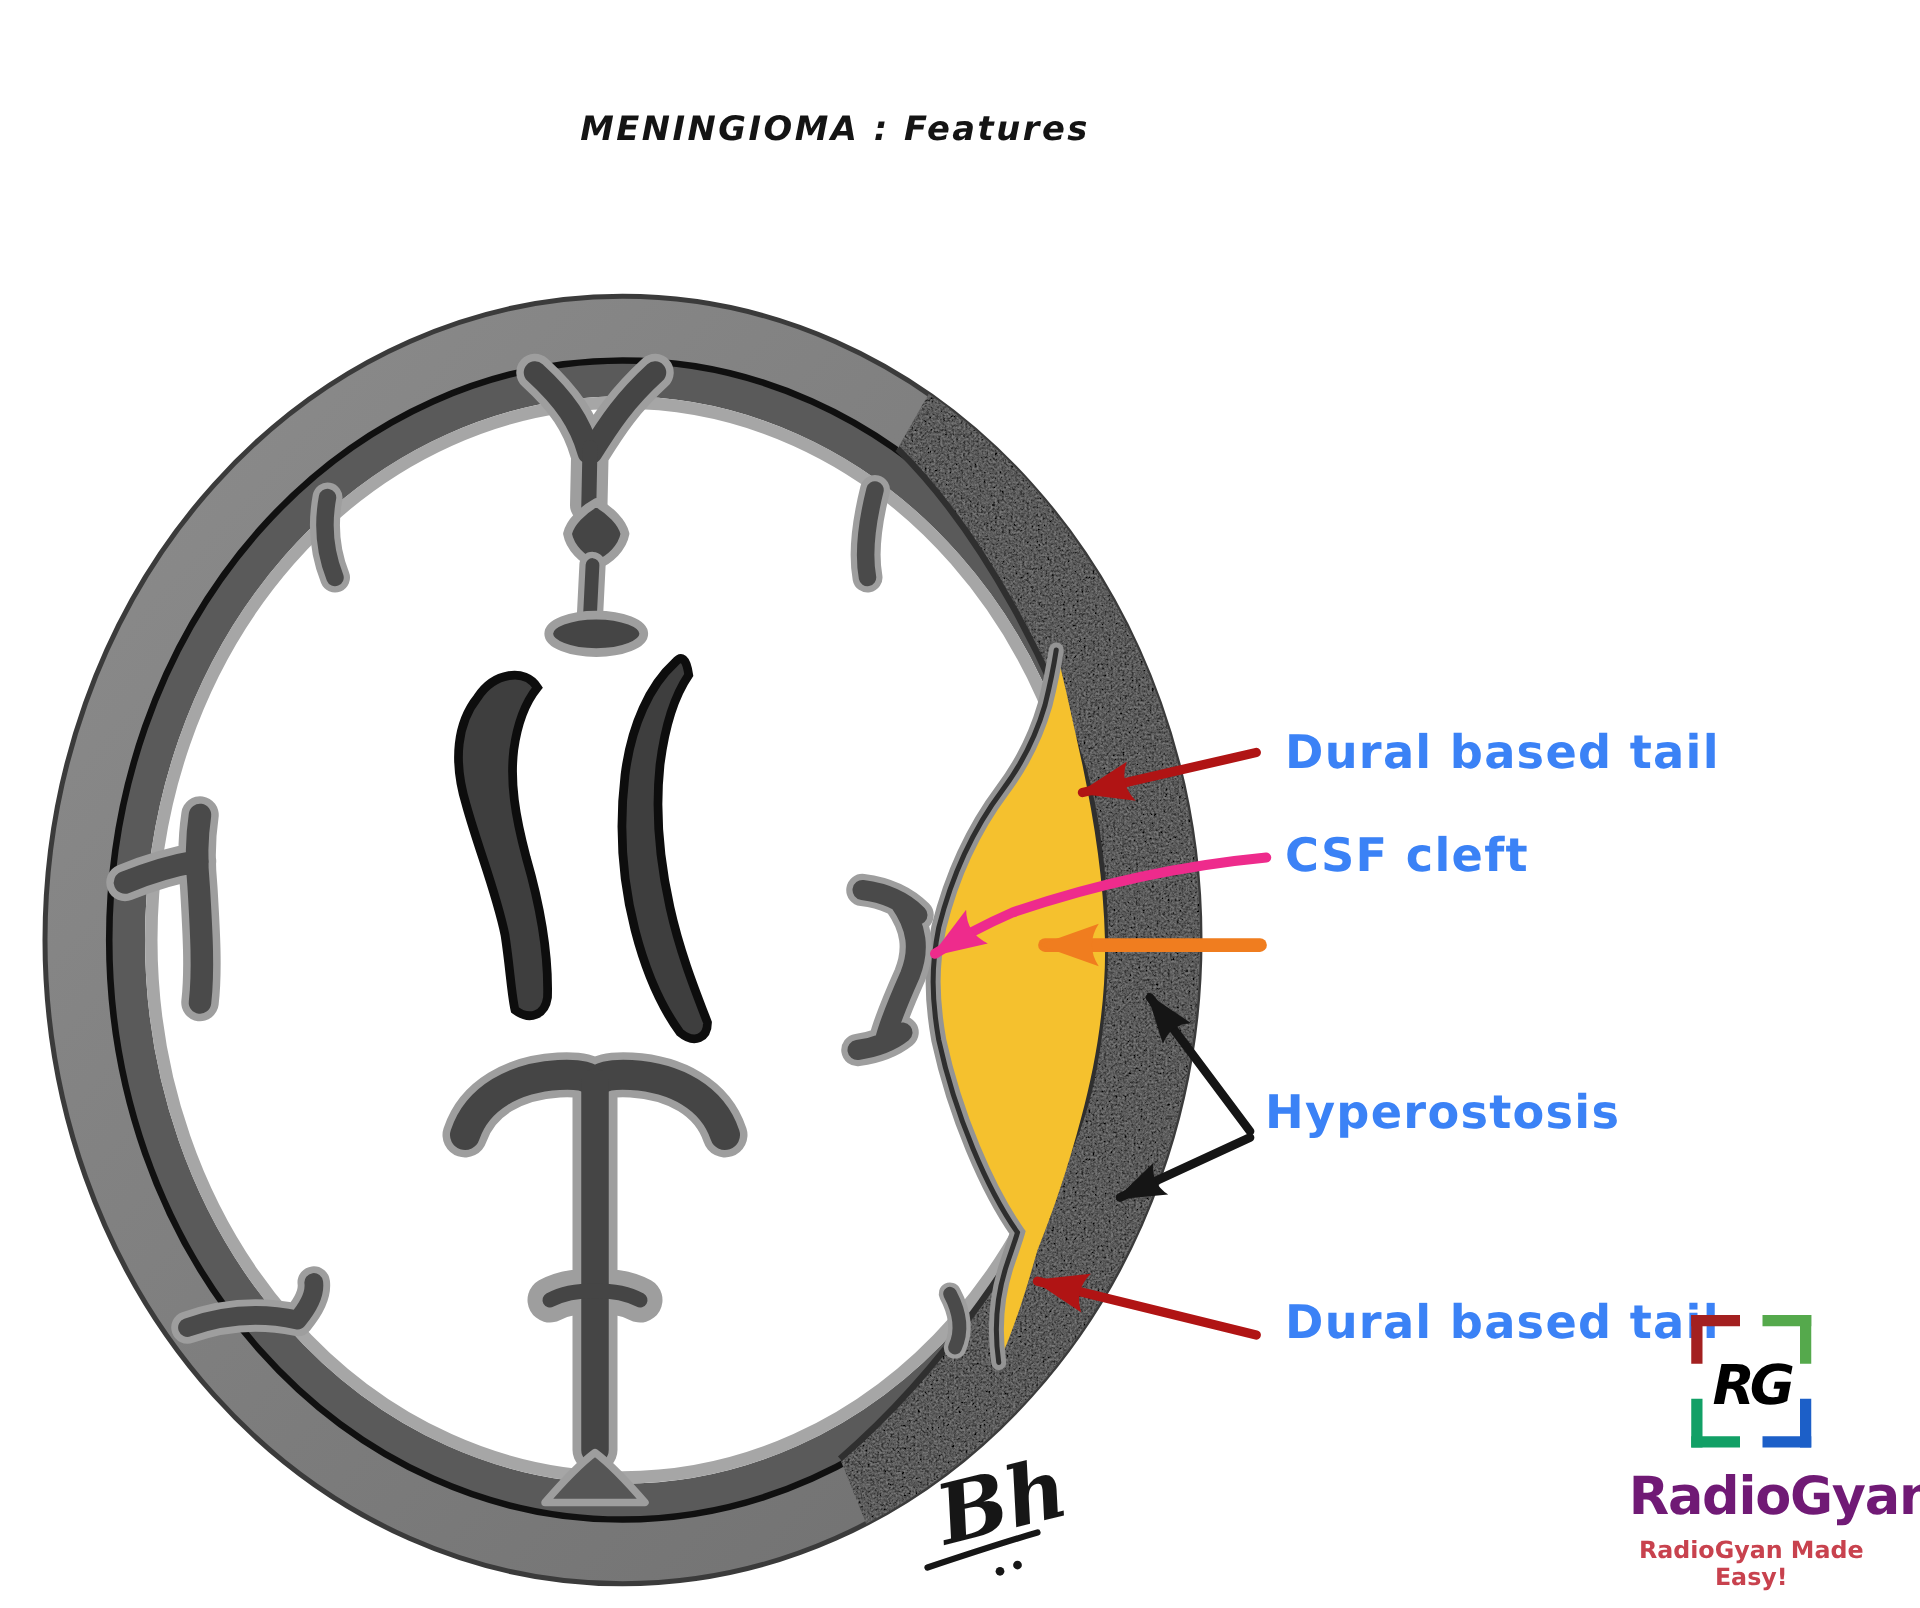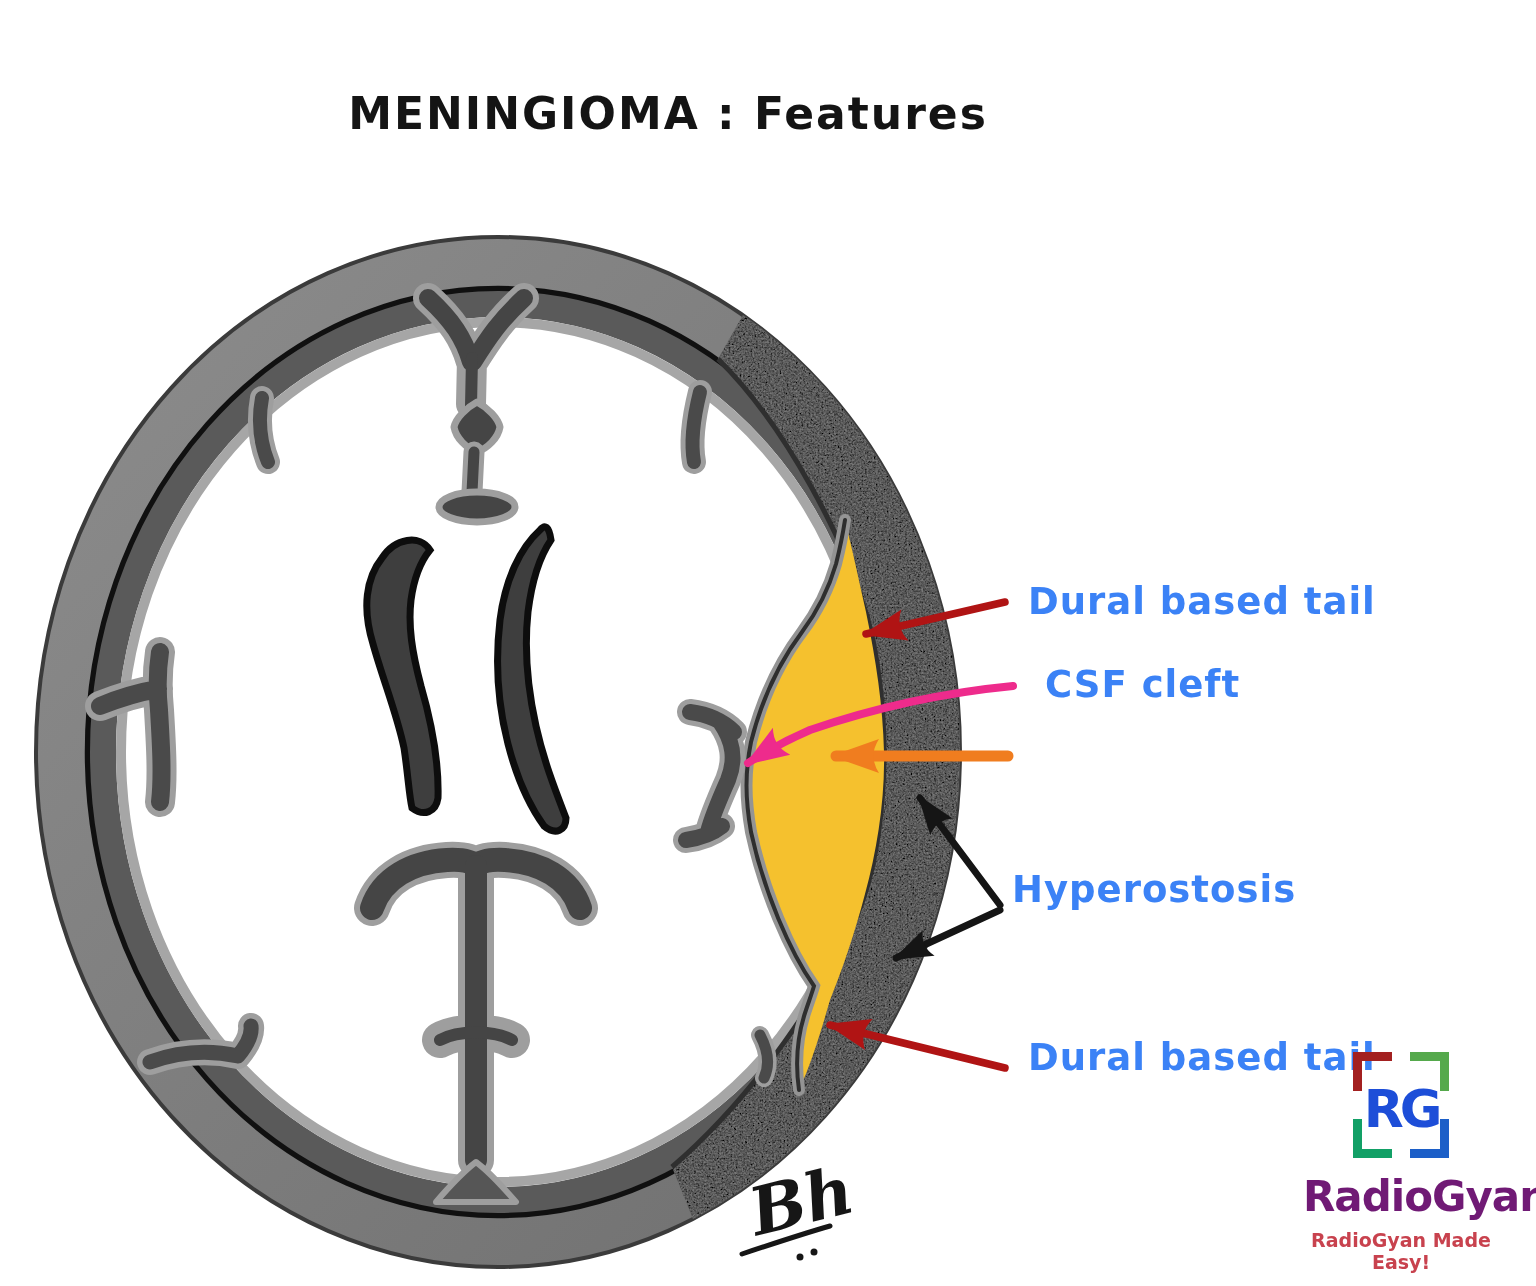--- a/index.html
+++ b/index.html
@@ -3,41 +3,41 @@
 <meta charset="utf-8">
 <style>
   html,body{margin:0;padding:0;background:#ffffff;}
   .canvas{
     position:relative;width:1536px;height:1286px;background:#ffffff;
     font-family:"DejaVu Sans","Liberation Sans",sans-serif;overflow:hidden;
   }
   .art{position:absolute;left:0;top:0;width:1536px;height:1286px;}
   .page-title{
     position:absolute;left:668px;top:88px;transform:translateX(-50%);
-    font-size:44px;font-weight:700;color:#141414;letter-spacing:2px;white-space:nowrap;
+    font-size:27px;font-weight:700;color:#141414;letter-spacing:2px;white-space:nowrap;font-style:italic;
   }
   .anno-label{
     position:absolute;font-size:37px;font-weight:600;color:#3b82f6;white-space:nowrap;
     letter-spacing:1px;
   }
   .lbl-dural-top{left:1028px;top:580px;}
-  .lbl-csf{left:1028px;top:663px;margin-left:17px;}
+  .lbl-csf{left:1028px;top:663px;}
   .lbl-meningioma{left:1020px;top:730px;}
   .lbl-hyper{left:1012px;top:868px;}
   .lbl-dural-bottom{left:1028px;top:1036px;}
   .logo{position:absolute;left:1303px;top:1052px;width:196px;text-align:center;}
   .rg-box{position:relative;width:96px;height:106px;margin:0 auto;}
   .corner{position:absolute;width:30px;height:30px;}
   .c-tl{left:0;top:0;border-top:9px solid #a32020;border-left:9px solid #a32020;}
   .c-tr{right:0;top:0;border-top:9px solid #55a94c;border-right:9px solid #55a94c;}
   .c-bl{left:0;bottom:0;border-bottom:9px solid #12a066;border-left:9px solid #12a066;}
   .c-br{right:0;bottom:0;border-bottom:9px solid #1c5fc8;border-right:9px solid #1c5fc8;}
   .rg-mono{
     position:absolute;left:50%;top:54%;transform:translate(-50%,-50%);
-    font-size:52px;font-weight:800;color:#1d4ed8;letter-spacing:-4px;
+    font-size:44px;font-weight:800;color:#000000;letter-spacing:-4px;font-style:italic;
   }
   .rg-name{margin-top:14px;font-size:42px;font-weight:800;color:#701a75;letter-spacing:-1px;}
   .rg-tagline{margin-top:8px;font-size:19px;font-weight:800;color:#c8424e;letter-spacing:0px;}
 </style>
 </head>
 <body>
 
 <div class="canvas">
 
   <svg class="art" viewBox="0 0 1536 1286">

